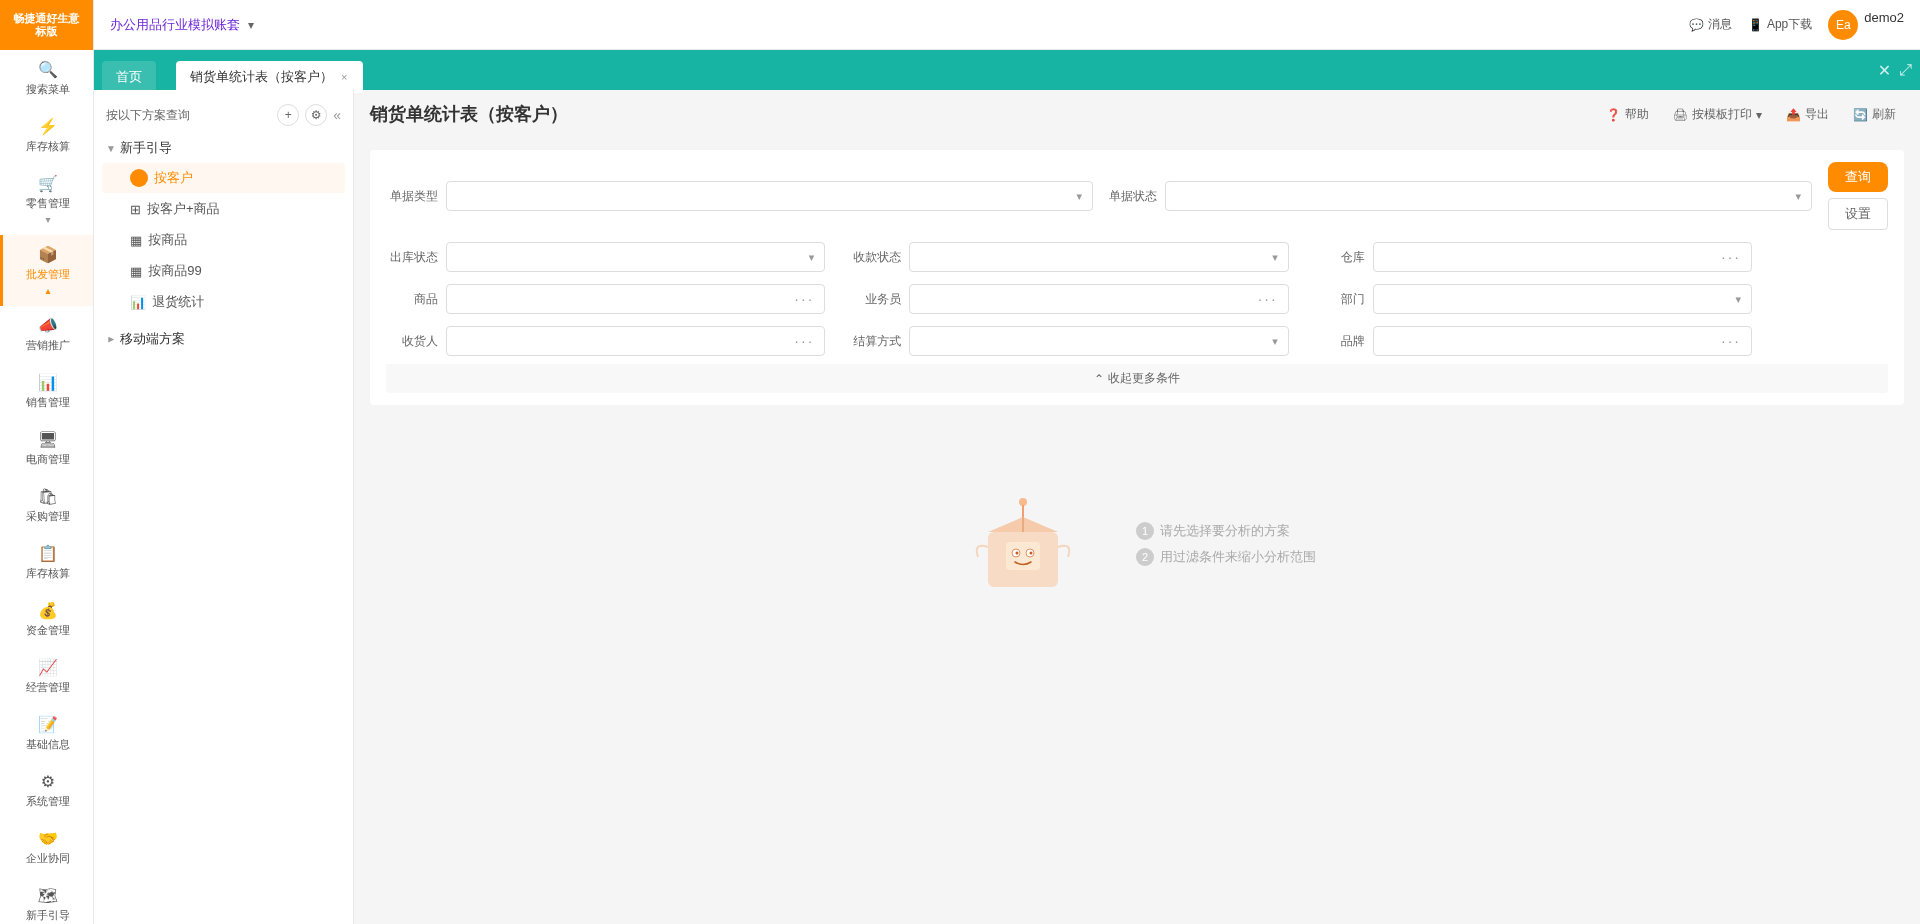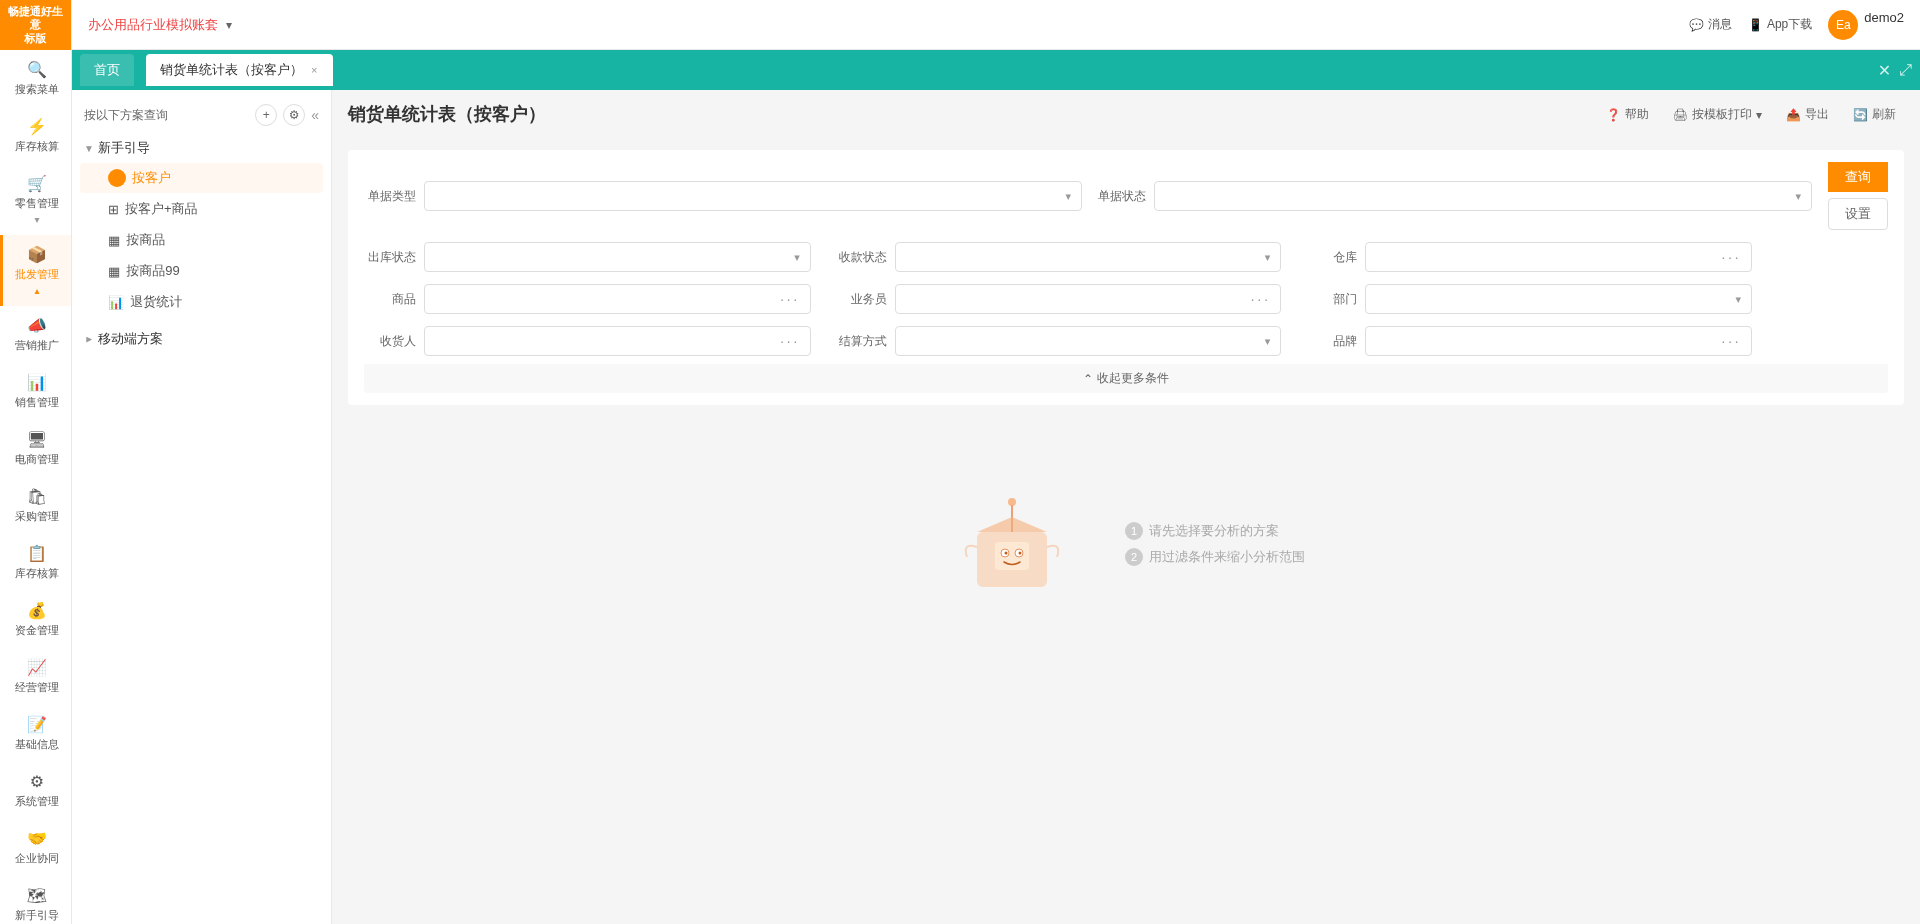--- a/index.html
+++ b/index.html
@@ -1,41 +1,41 @@
 <!DOCTYPE html>
 <html><head>
   <meta charset="utf-8">
   <style>
     * { box-sizing: border-box; margin: 0; padding: 0; }
     body { font-family: 'Microsoft YaHei', Arial, sans-serif; font-size: 13px; background: #f5f5f5; color: #333; display: flex; height: 924px; overflow: hidden; }
 
     
-    .sidebar { width: 72px; background: #fff; display: flex; flex-direction: column; border-right: 1px solid #e8e8e8; flex-shrink: 0; }
+    .sidebar { width: 94px; background: #fff; display: flex; flex-direction: column; border-right: 1px solid #e8e8e8; flex-shrink: 0; }
     .sidebar-logo { height: 50px; background: #ff8c00; display: flex; align-items: center; justify-content: center; flex-direction: column; padding: 4px; }
     .sidebar-logo .logo-text { color: #fff; font-size: 11px; font-weight: bold; line-height: 1.2; text-align: center; }
     .sidebar-nav { flex: 1; overflow-y: auto; }
     .sidebar-nav-item { padding: 10px 4px; text-align: center; cursor: pointer; font-size: 12px; color: #555; display: flex; flex-direction: column; align-items: center; gap: 3px; border-left: 3px solid transparent; }
     .sidebar-nav-item.active { color: #ff8c00; background: #fff7f0; border-left-color: #ff8c00; }
     .sidebar-nav-item .nav-icon { font-size: 16px; }
     .sidebar-nav-item .nav-label { font-size: 11px; }
 
     
     .main-area { flex: 1; display: flex; flex-direction: column; overflow: hidden; }
 
     
     .top-header { height: 50px; background: #fff; display: flex; align-items: center; justify-content: space-between; padding: 0 16px; border-bottom: 1px solid #e8e8e8; }
     .header-left { display: flex; align-items: center; gap: 8px; }
-    .header-title { font-size: 13px; color: #ef4444; }
+    .header-title { font-size: 13px; color: #6d28d9; }
     .header-right { display: flex; align-items: center; gap: 16px; }
     .header-icon-btn { display: flex; align-items: center; gap: 4px; font-size: 12px; color: #555; cursor: pointer; background: none; border: none; }
     .user-avatar { width: 30px; height: 30px; border-radius: 50%; background: #ff8c00; display: flex; align-items: center; justify-content: center; color: #fff; font-size: 12px; cursor: pointer; }
     .username { font-size: 13px; color: #333; cursor: pointer; }
 
     
-    .tab-bar { height: 40px; background: #17b3a3; display: flex; align-items: center; padding: 0 8px; gap: 12px; }
+    .tab-bar { height: 40px; background: #17b3a3; display: flex; padding: 11px 8px; gap: 20px; }
     .tab-item { height: 32px; padding: 0 14px; border-radius: 4px 4px 0 0; display: flex; align-items: center; gap: 6px; font-size: 13px; cursor: pointer; color: rgba(255,255,255,0.8); }
     .tab-item.home { background: rgba(255,255,255,0.15); color: #fff; }
     .tab-item.active { background: #fff; color: #333; }
     .tab-close { font-size: 11px; color: #999; cursor: pointer; padding: 0 2px; }
     .tab-win-btns { margin-left: auto; display: flex; align-items: center; gap: 8px; }
     .win-btn { color: rgba(255,255,255,0.8); background: none; border: none; cursor: pointer; font-size: 16px; }
 
     
     .content-area { flex: 1; overflow: auto; display: flex; }
 
@@ -73,21 +73,21 @@
 
     .collapse-more { display: flex; align-items: center; justify-content: center; margin: 8px 0 0; color: #666; font-size: 12px; cursor: pointer; gap: 4px; background: #f8f8f8; padding: 6px; border-radius: 0 0 4px 4px; }
 
     
     .empty-state { display: flex; flex-direction: column; align-items: center; justify-content: center; padding: 60px 20px; color: #999; }
     .empty-text { font-size: 13px; color: #aaa; display: flex; flex-direction: column; align-items: flex-start; gap: 8px; }
     .empty-text-item { display: flex; align-items: center; gap: 6px; }
     .empty-num { width: 18px; height: 18px; border-radius: 50%; background: #ccc; color: #fff; font-size: 11px; display: flex; align-items: center; justify-content: center; flex-shrink: 0; }
 
     
-    .query-btn { background: #ff8c00; color: #fff; border: none; border-radius: 0; padding: 6px 4px; font-size: 13px; cursor: pointer; }
+    .query-btn { background: #ff8c00; color: #fff; border: none; border-radius: 8px; padding: 6px 4px; font-size: 13px; cursor: pointer; }
     .settings-btn { background: none; border: 1px solid #ddd; border-radius: 4px; padding: 6px 16px; font-size: 13px; color: #666; cursor: pointer; }
     .btn-group { display: flex; flex-direction: column; gap: 6px; margin-left: 12px; }
 
     .header-dropdown { font-size: 12px; color: #666; cursor: pointer; display: flex; align-items: center; gap: 2px; }
   </style>
 </head>
 <body>
 
 <div class="sidebar">
   <div class="sidebar-logo">

